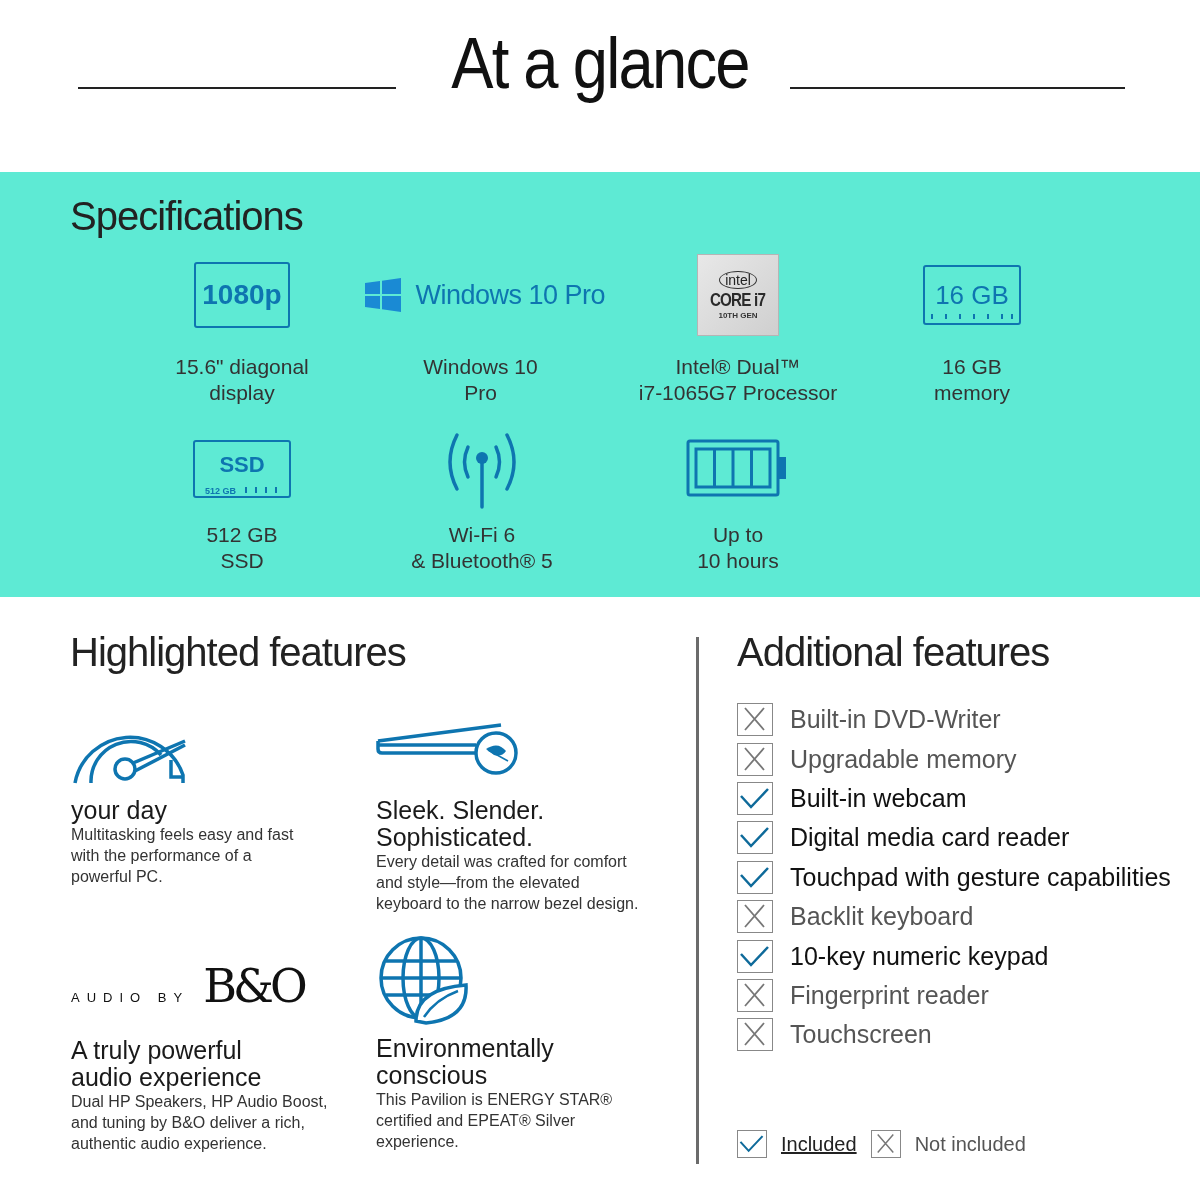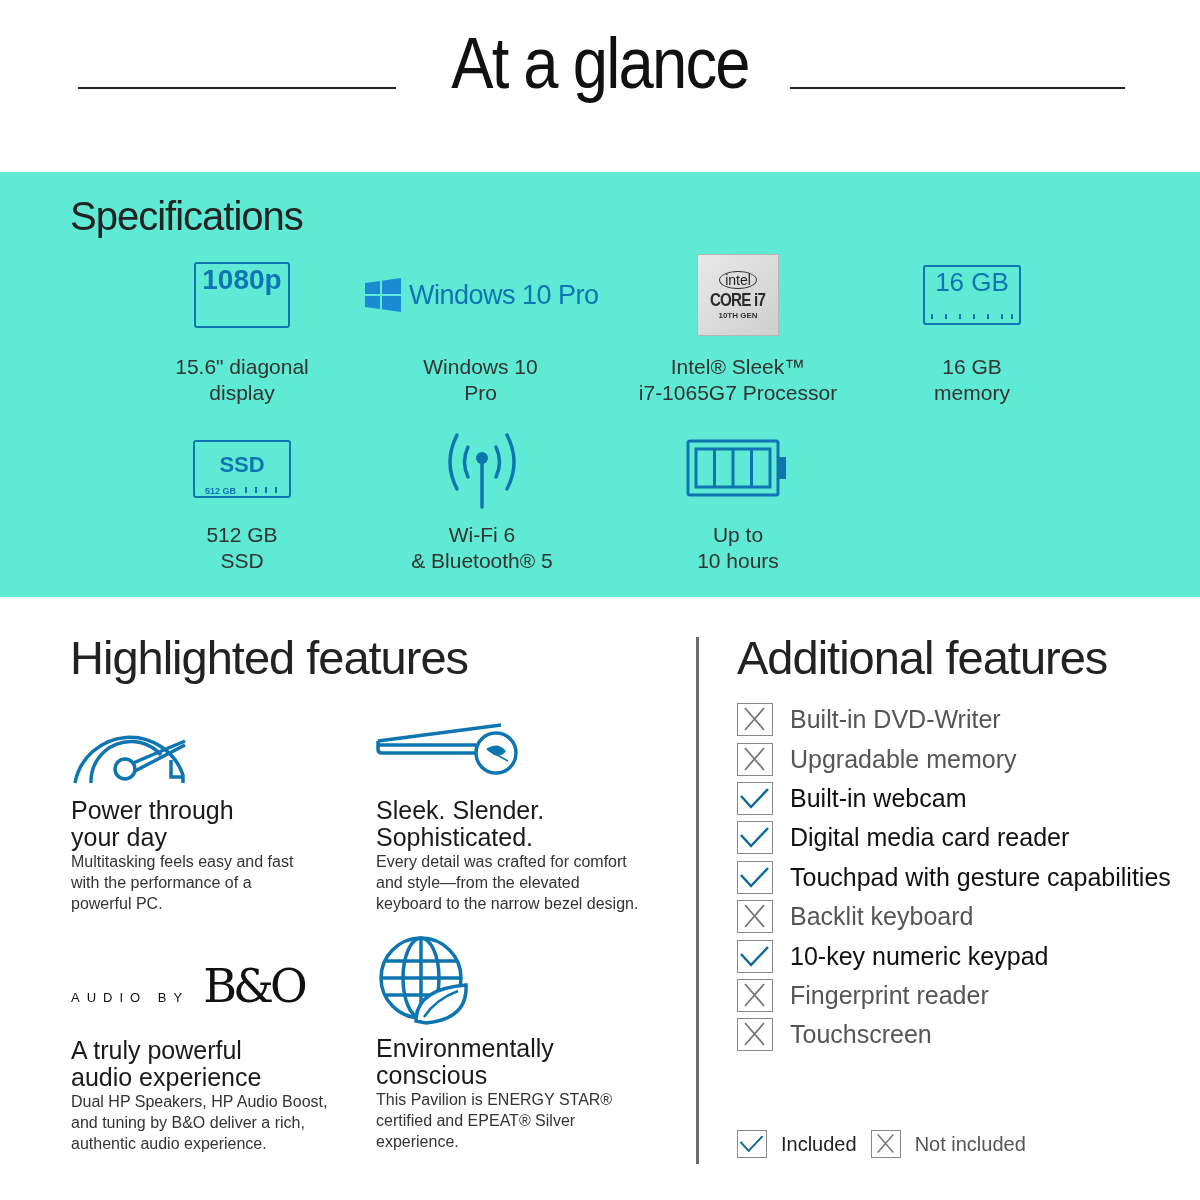--- a/index.html
+++ b/index.html
@@ -13,26 +13,26 @@
   .header h1 { position: absolute; left: 0; width: 1200px; top: 22px; text-align: center;
     font-weight: normal; font-size: 72px; letter-spacing: -2px; color: #111; transform: scaleX(0.88); }
 
   .specs { position: absolute; left: 0; top: 172px; width: 1200px; height: 425px; background: #5eead4; }
   .specs h2 { position: absolute; left: 70px; top: 22px; font-weight: normal; font-size: 40px; color: #222; letter-spacing: -1px; }
   .spec { position: absolute; text-align: center; width: 240px; }
   .spec .icon { height: 90px; display: flex; align-items: center; justify-content: center; }
   .spec .label { font-size: 21px; line-height: 26px; color: #333; margin-top: 8px; }
 
   .blue { color: #0e75b0; }
-  .boxicon { border: 2.5px solid #0e75b0; border-radius: 3px; display: flex; align-items: flex-start; justify-content: center;
+  .boxicon { border: 2.5px solid #0e75b0; border-radius: 3px; display: flex; align-items: center; justify-content: center;
     color: #0e75b0; font-weight: bold; font-size: 26px; }
 
   .divider { position: absolute; left: 696px; top: 637px; width: 3px; height: 527px; background: #6b6b6b; }
 
-  .highlighted h2, .additional h2 { position: absolute; font-weight: normal; font-size: 47px; color: #222; letter-spacing: -1px; }
+  .highlighted h2, .additional h2 { position: absolute; font-weight: normal; font-size: 40px; color: #222; letter-spacing: -1px; }
   .feature { position: absolute; width: 300px; }
   .feature .ftitle { font-size: 25px; line-height: 27px; color: #1a1a1a; }
   .feature .fdesc { font-size: 16px; line-height: 21px; color: #333; }
 
   .addlist { position: absolute; left: 737px; top: 700px; }
   .additem { display: flex; align-items: center; height: 39.4px; }
   .chk { width: 36px; height: 33px; border: 1.5px solid #888; position: relative; margin-right: 17px; flex: none; }
   .additem .txt { font-size: 25px; }
   .additem.no .txt { color: #555; }
   .additem.yes .txt { color: #111; }
@@ -59,21 +59,21 @@
         <span>1080p</span>
       </div>
     </div>
     <div class="label" style="margin-top:14px;">
       <div>15.6" diagonal</div>
       <div>display</div>
     </div>
   </div>
 
   <div class="spec" style="left:360px; top:78px; width:245px;">
-    <div class="icon" style="justify-content:flex-start; padding-left:5px;">
+    <div class="icon" style="justify-content:space-between; padding-left:5px;">
       <svg width="36" height="34" viewBox="0 0 36 34">
         <polygon points="0,5 15,3 15,16 0,16" fill="#1a8ad4"></polygon>
         <polygon points="17,2.7 36,0 36,16 17,16" fill="#1a8ad4"></polygon>
         <polygon points="0,18 15,18 15,31 0,29" fill="#1a8ad4"></polygon>
         <polygon points="17,18 36,18 36,34 17,31.3" fill="#1a8ad4"></polygon>
       </svg>
       <span class="blue" style="font-size:27px; margin-left:8px; letter-spacing:-0.5px;">Windows 10 Pro</span>
     </div>
     <div class="label" style="margin-top:14px; width:245px; padding-right:4px;">
       <div>Windows 10</div>
@@ -83,21 +83,21 @@
 
   <div class="spec" style="left:618px; top:78px;">
     <div class="icon">
       <div style="width:82px;height:82px;background:linear-gradient(135deg,#e8e8e8,#cfcfcf);border:1px solid #b5b5b5;display:flex;flex-direction:column;align-items:center;justify-content:center;">
         <span style="font-size:14px;border:1.5px solid #333;border-radius:50%;padding:0 5px;color:#222;">intel</span>
         <span style="font-size:19px;font-weight:bold;color:#2a2a2a;letter-spacing:-1px;transform:scaleX(0.8);">CORE i7</span>
         <span style="font-size:8px;font-weight:bold;color:#333;">10TH GEN</span>
       </div>
     </div>
     <div class="label" style="margin-top:14px;">
-      <div>Intel® Sleek™</div>
+      <div>Intel® Dual™</div>
       <div>i7-1065G7 Processor</div>
     </div>
   </div>
 
   <div class="spec" style="left:852px; top:78px;">
     <div class="icon">
       <div class="boxicon" style="width:98px;height:60px;position:relative;">
         <span style="font-size:26px;font-weight:normal;">16 GB</span>
         <div style="position:absolute;left:6px;right:6px;bottom:4px;height:5px;border-left:2px solid #0e75b0;border-right:2px solid #0e75b0;background:repeating-linear-gradient(90deg,transparent 0 12px,#0e75b0 12px 14px);"></div>
       </div>
@@ -167,21 +167,20 @@
       <g fill="none" stroke="#0e75b0" stroke-width="3.5">
         <path d="M4 78 A56 56 0 0 1 112 70 L112 78"></path>
         <path d="M20 78 A40 40 0 0 1 90 50"></path>
         <path d="M100 55 L100 72 L112 72"></path>
         <circle cx="54" cy="64" r="10"></circle>
         <line x1="62" y1="58" x2="114" y2="36"></line>
         <line x1="64" y1="66" x2="114" y2="40"></line>
       </g>
     </svg>
     <div class="ftitle" style="margin-top:8px;">
-      <div>Power through</div>
       <div>your day</div>
     </div>
     <div class="fdesc">
       <div>Multitasking feels easy and fast</div>
       <div>with the performance of a</div>
       <div>powerful PC.</div>
     </div>
   </div>
 
   <div class="feature" style="left:376px; top:705px;">
@@ -306,19 +305,19 @@
             <path d="M7 4 L26 26 M26 4 L7 26" stroke="#777" stroke-width="1.8"></path>
           </svg></span>
       <span class="txt">Touchscreen</span>
     </div>
   </div>
 
   <div class="legend">
     <span class="chk"><svg width="27" height="25" viewBox="0 0 33 30">
           <path d="M3 13 L13 24 L30 6" fill="none" stroke="#0e6a9a" stroke-width="2.5"></path>
         </svg></span>
-    <span class="lt" style="color:#222;">Included</span>
+    <span class="lt" style="color:#222;text-decoration:underline;">Included</span>
     <span class="chk"><svg width="27" height="25" viewBox="0 0 33 30">
           <path d="M7 4 L26 26 M26 4 L7 26" stroke="#777" stroke-width="1.8"></path>
         </svg></span>
     <span class="lt" style="color:#555;">Not included</span>
   </div>
 </section>
 
 </body></html>

